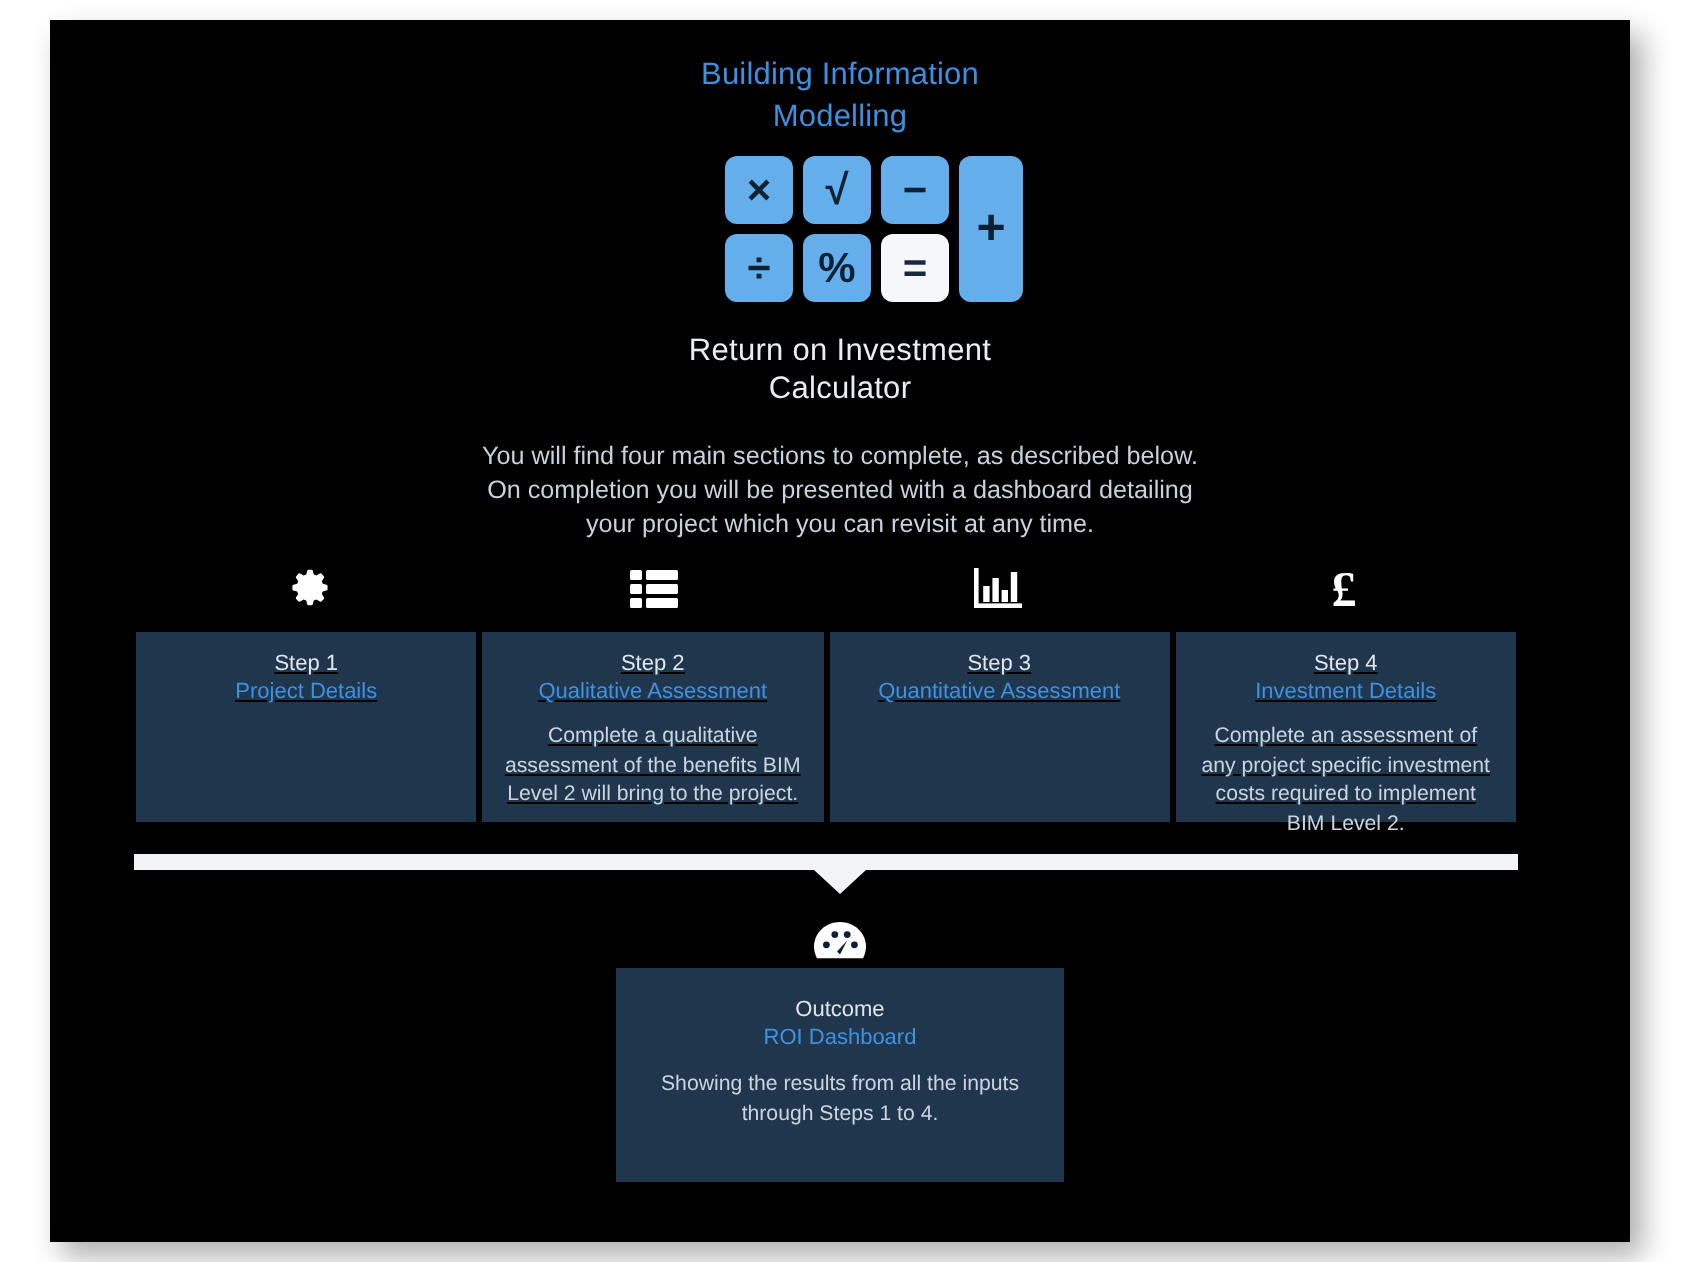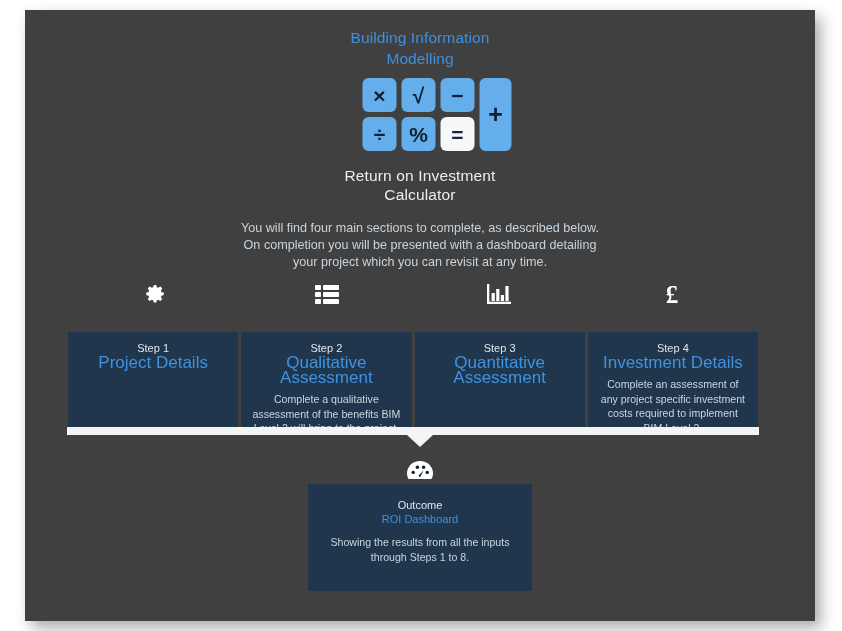--- a/index.html
+++ b/index.html
@@ -24,21 +24,21 @@
     width: 842px; height: 631px;
     background: #ffffff;
   }
 
   .panel {
     position: absolute;
     left: 25px;
     top: 10px;
     width: 790px;
     height: 611px;
-    background: #404040;
+    background: #000000;
     box-shadow: 6px 7px 14px rgba(0,0,0,0.33);
     overflow: hidden;
   }
 
   
   .brand-title {
     position: absolute;
     left: 0; right: 0;
     top: 17px;
     text-align: center;
@@ -122,37 +122,38 @@
     display: flex;
     align-items: center;
     justify-content: center;
     color: #ffffff;
   }
 
   .cards-row {
     display: flex;
     width: 100%;
     gap: 3px;
-    margin-top: 19px;
+    margin-top: 3px;
+    text-decoration: underline;
   }
   .step-card {
     flex: 1 1 0;
     background: #20364c;
     height: 95px;
     padding: 9px 10px 0 10px;
     text-align: center;
   }
   .step-label {
     color: #dfe7ee;
     font-size: 11px;
     line-height: 14px;
   }
   .step-name {
     color: #3f92e3;
-    font-size: 17px;
+    font-size: 11px;
     line-height: 15px;
     margin-bottom: 7px;
   }
   .step-desc {
     color: #c9d5e0;
     font-size: 10.6px;
     line-height: 14.5px;
   }
 
   
@@ -324,17 +325,17 @@
         <circle cx="12.4" cy="7.3" r="1.7" fill="#0a2036"></circle>
         <circle cx="18.6" cy="7.3" r="1.7" fill="#0a2036"></circle>
         <circle cx="22.2" cy="12.4" r="1.7" fill="#0a2036"></circle>
         <path d="M15 17.3l3.6-7.1-5.1 5.6z" fill="#0a2036"></path>
       </svg>
     </div>
 
     <div class="outcome-card">
       <div class="outcome-label">Outcome</div>
       <div class="outcome-name">ROI Dashboard</div>
-      <div class="outcome-desc">Showing the results from all the inputs through Steps 1 to 8.</div>
+      <div class="outcome-desc">Showing the results from all the inputs through Steps 1 to 4.</div>
     </div>
 
   </div>
 </div>
 
 </body></html>

